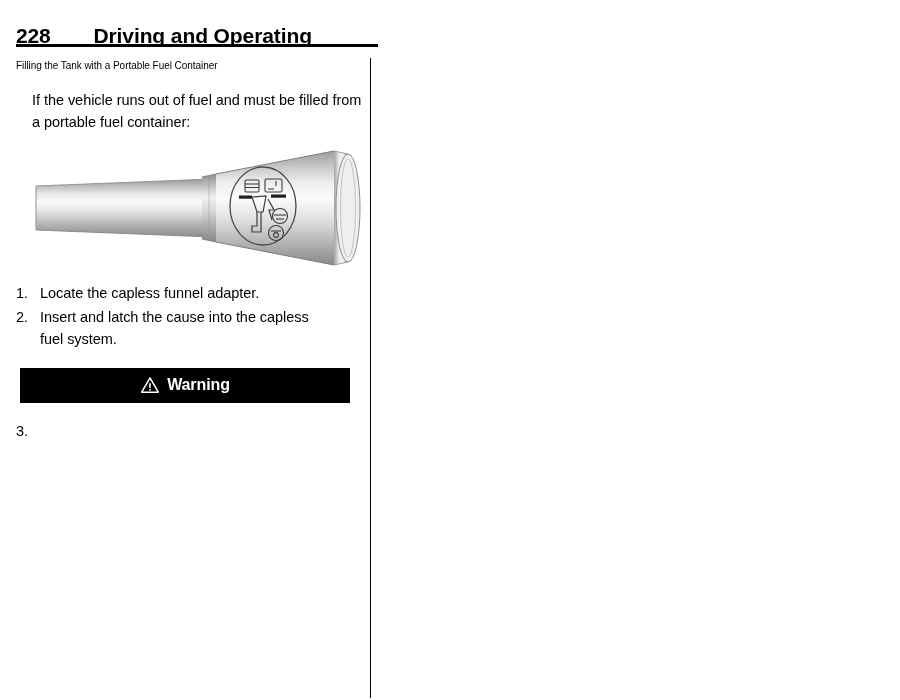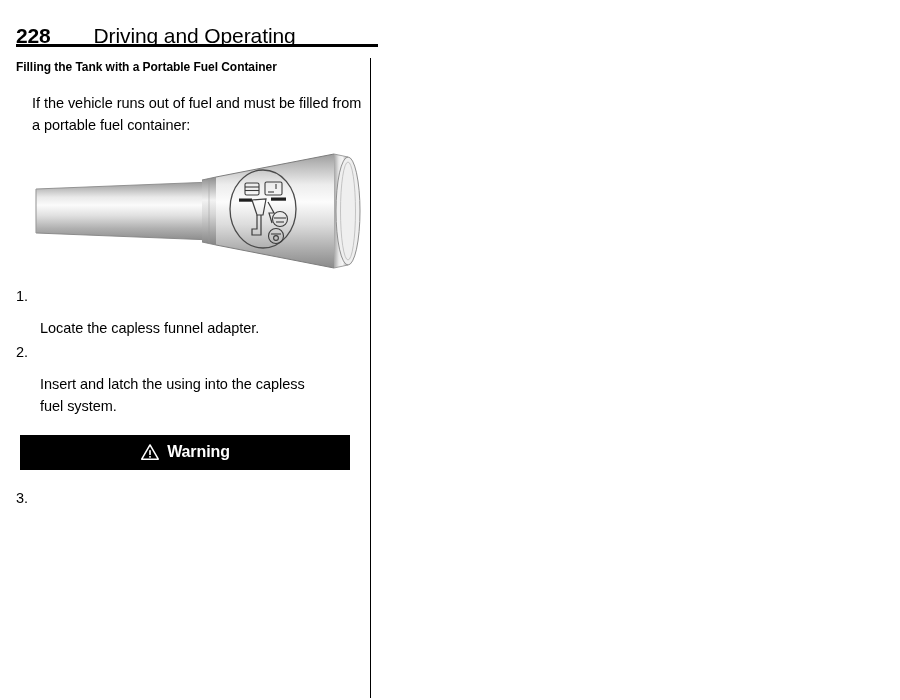--- a/index.html
+++ b/index.html
@@ -35,21 +35,21 @@
   }
   .page-number {
     font-size: 21px;
     font-weight: bold;
     letter-spacing: -0.2px;
     line-height: 1;
     margin-top: 35px;
   }
   .header-title {
     font-size: 21px;
-    font-weight: normal;
+    font-weight: bold;
     line-height: 1;
     margin-left: 43px;
     letter-spacing: -0.1px;
   }
   .header-rule {
     position: absolute;
     left: 16px;
     top: 44px;
     width: 362px;
     height: 3px;
@@ -68,22 +68,22 @@
 
   
   .column-left {
     position: absolute;
     left: 16px;
     top: 58px;
     width: 340px;
   }
 
   .section-heading {
-    font-size: 12px;
-    font-weight: bold;
+    font-size: 10px;
+    font-weight: normal;
     line-height: 1.52;
     letter-spacing: -0.05px;
     margin: 0 0 12px 0;
     width: 280px;
   }
 
   .intro-paragraph {
     font-size: 14.5px;
     line-height: 1.52;
     letter-spacing: -0.05px;
@@ -116,21 +116,20 @@
     margin-bottom: 2px;
   }
   .step-number {
     width: 24px;
     flex: 0 0 24px;
     text-align: left;
   }
   .step-text {
     flex: 1 1 auto;
     max-width: 290px;
-    margin-top: 32px;
   }
 
   
   .warning-box {
     position: relative;
     margin-top: 17px;
     margin-left: 4px;
     width: 328px;
     border: 1.5px solid #000000;
     background: #ffffff;
@@ -292,21 +291,21 @@
       </svg>
     </div>
 
     <ol class="steps">
       <li class="step">
         <span class="step-number">1.</span>
         <span class="step-text">Locate the capless funnel adapter.</span>
       </li>
       <li class="step">
         <span class="step-number">2.</span>
-        <span class="step-text">Insert and latch the using into the capless fuel system.</span>
+        <span class="step-text">Insert and latch the cause into the capless fuel system.</span>
       </li>
     </ol>
 
     <div class="warning-box">
       <div class="warning-header">
         <svg class="warning-icon" viewBox="0 0 22 20">
           <path d="M 11 2.2 L 20.2 18 L 1.8 18 Z" fill="none" stroke="#ffffff" stroke-width="1.7" stroke-linejoin="round" stroke-linecap="round"></path>
           <rect x="10.1" y="8" width="1.8" height="5.3" fill="#ffffff"></rect>
           <rect x="10.1" y="14.5" width="1.8" height="1.8" fill="#ffffff"></rect>
         </svg>

